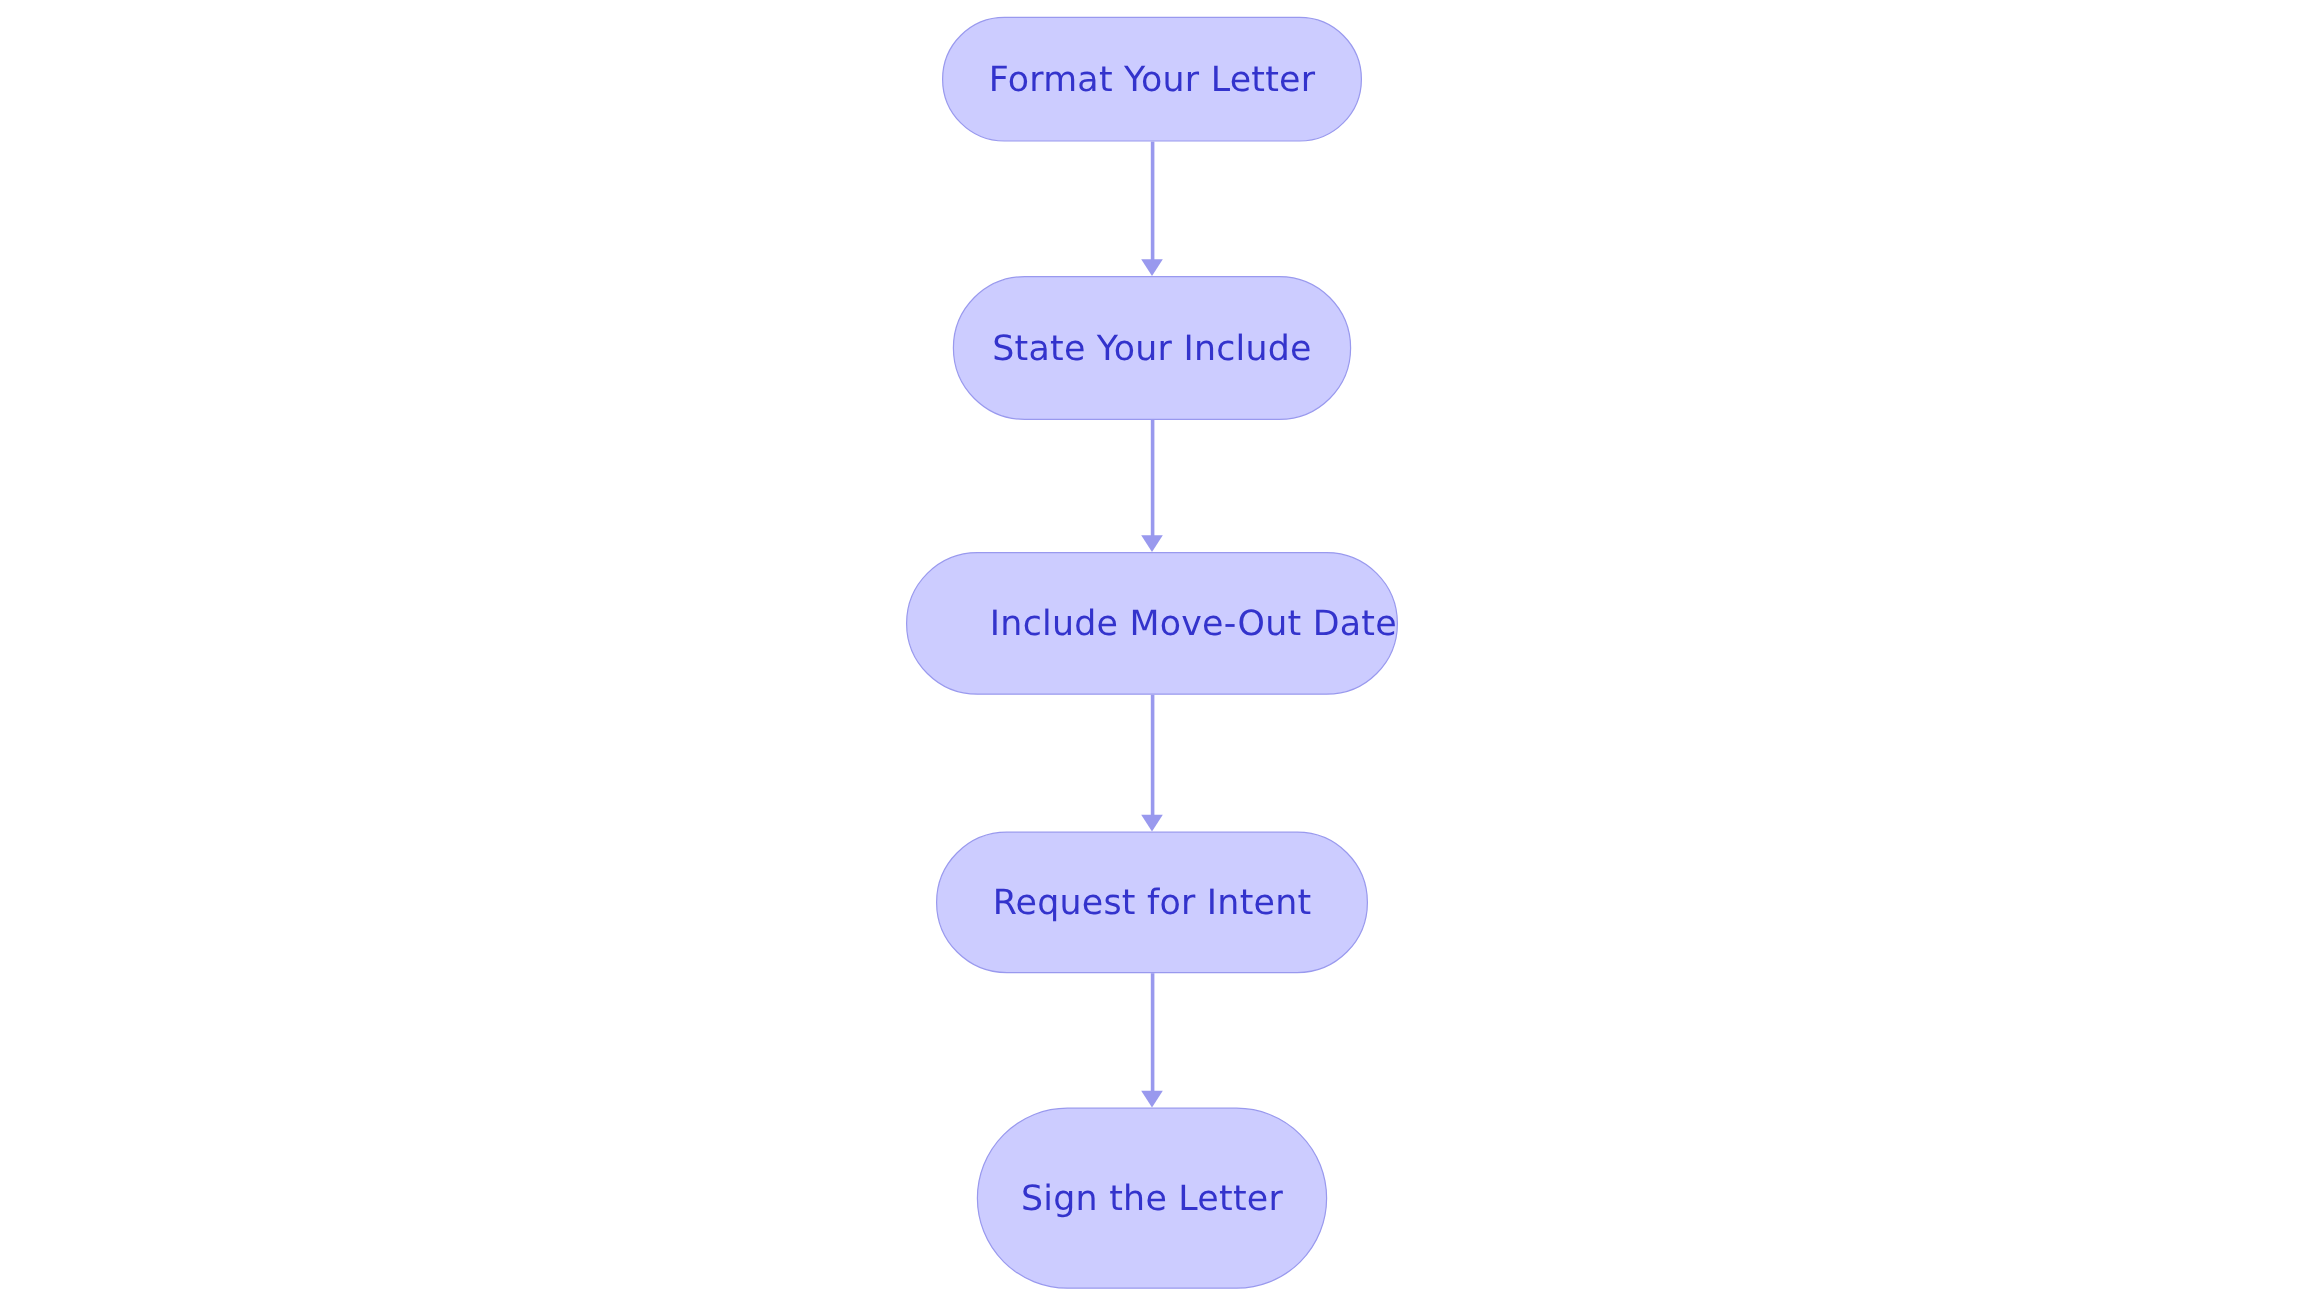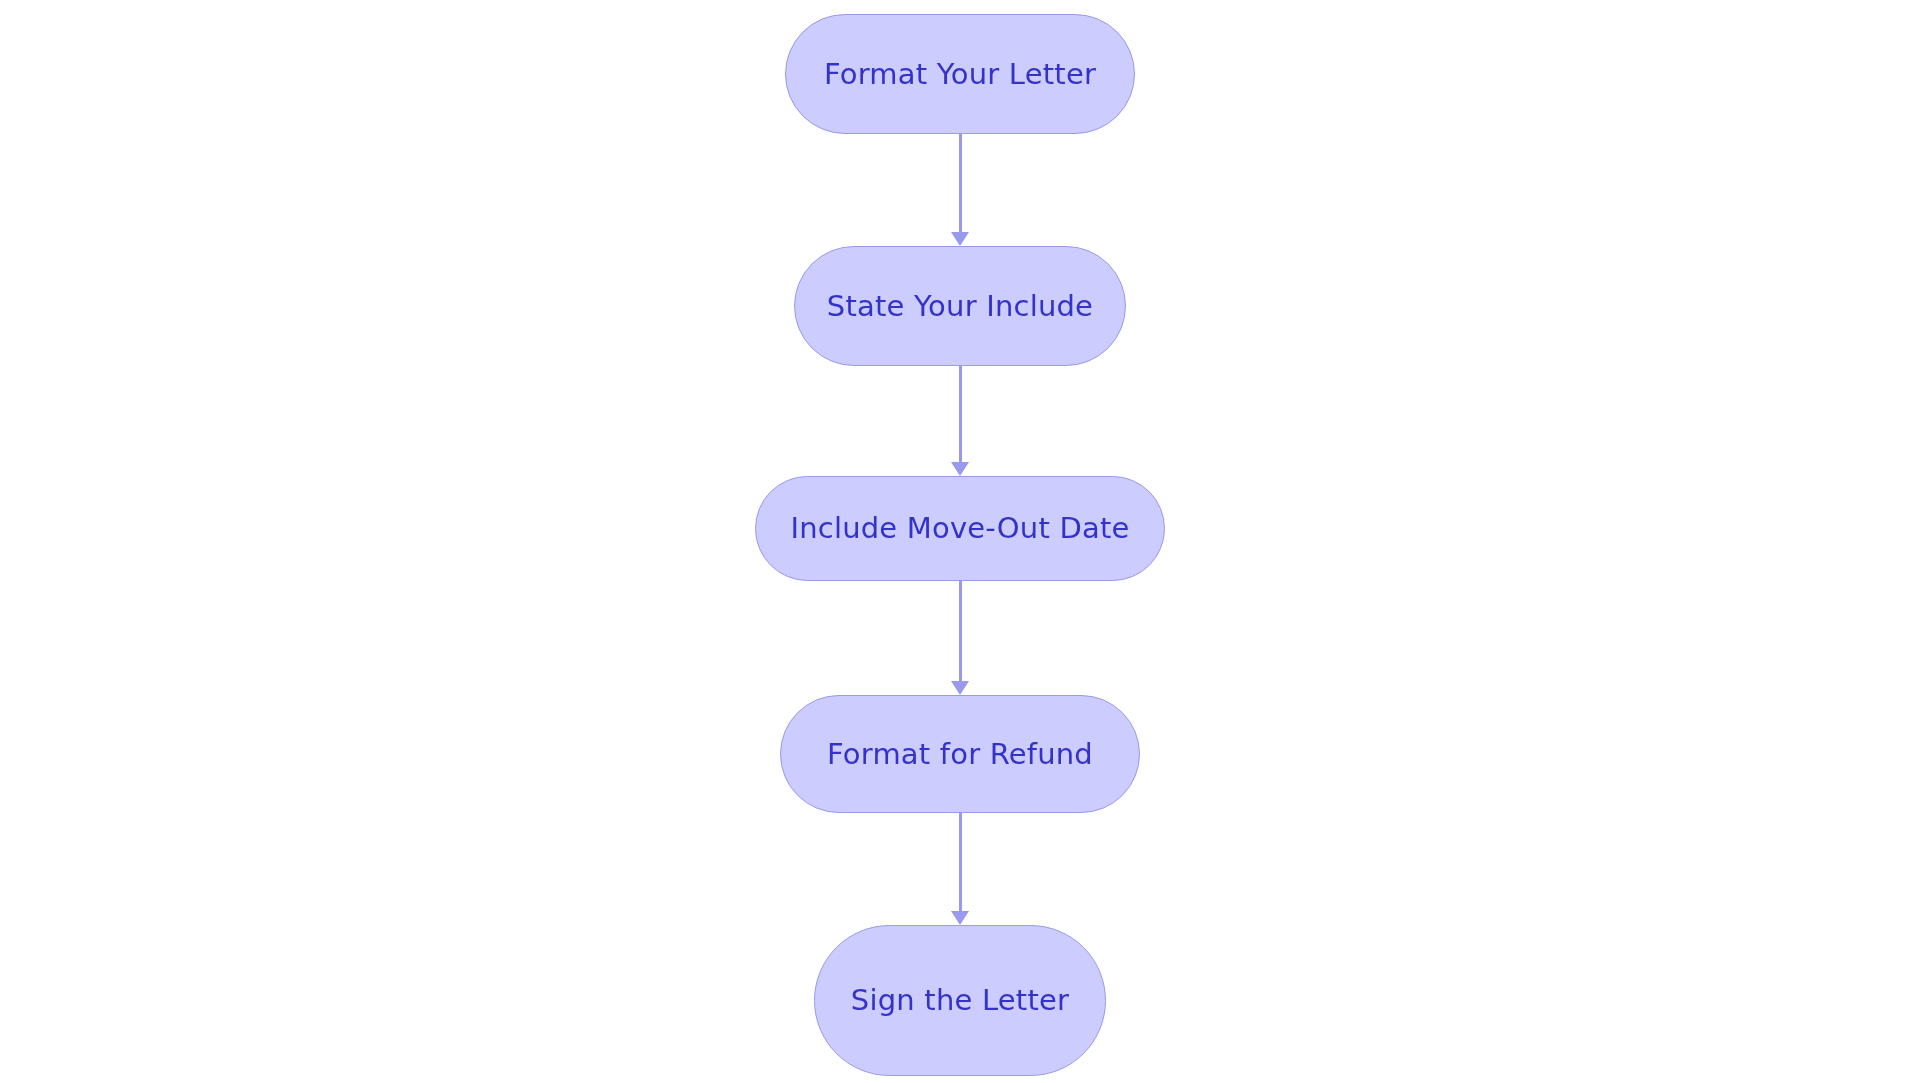--- a/index.html
+++ b/index.html
@@ -51,23 +51,23 @@
     color: #3333cc;
     font-size: 29px;
     font-weight: 400;
     letter-spacing: 0.2px;
     line-height: 1;
     white-space: nowrap;
     font-family: "DejaVu Sans", "Liberation Sans", sans-serif;
   }
 
   
-  .node-1 { width: 350px; height: 120px; align-items: center; }
+  .node-1 { width: 350px; height: 104px; align-items: center; }
   .node-2 { width: 332px; height: 120px; }
-  .node-3 { width: 410px; height: 105px; }
+  .node-3 { width: 410px; height: 119px; justify-content: flex-end; }
   .node-4 { width: 360px; height: 118px; }
   .node-5 { width: 292px; height: 151px; }
 
   
   .connector {
     flex: 0 0 auto;
     width: 24px;
     position: relative;
   }
   .conn-1 { height: 112px; }
@@ -123,21 +123,21 @@
     <div class="node node-3">
       <span class="node-label">Include Move-Out Date</span>
     </div>
 
     <div class="connector conn-3">
       <div class="conn-line"></div>
       <div class="conn-arrow"></div>
     </div>
 
     <div class="node node-4">
-      <span class="node-label">Format for Refund</span>
+      <span class="node-label">Request for Intent</span>
     </div>
 
     <div class="connector conn-4">
       <div class="conn-line"></div>
       <div class="conn-arrow"></div>
     </div>
 
     <div class="node node-5">
       <span class="node-label">Sign the Letter</span>
     </div>

